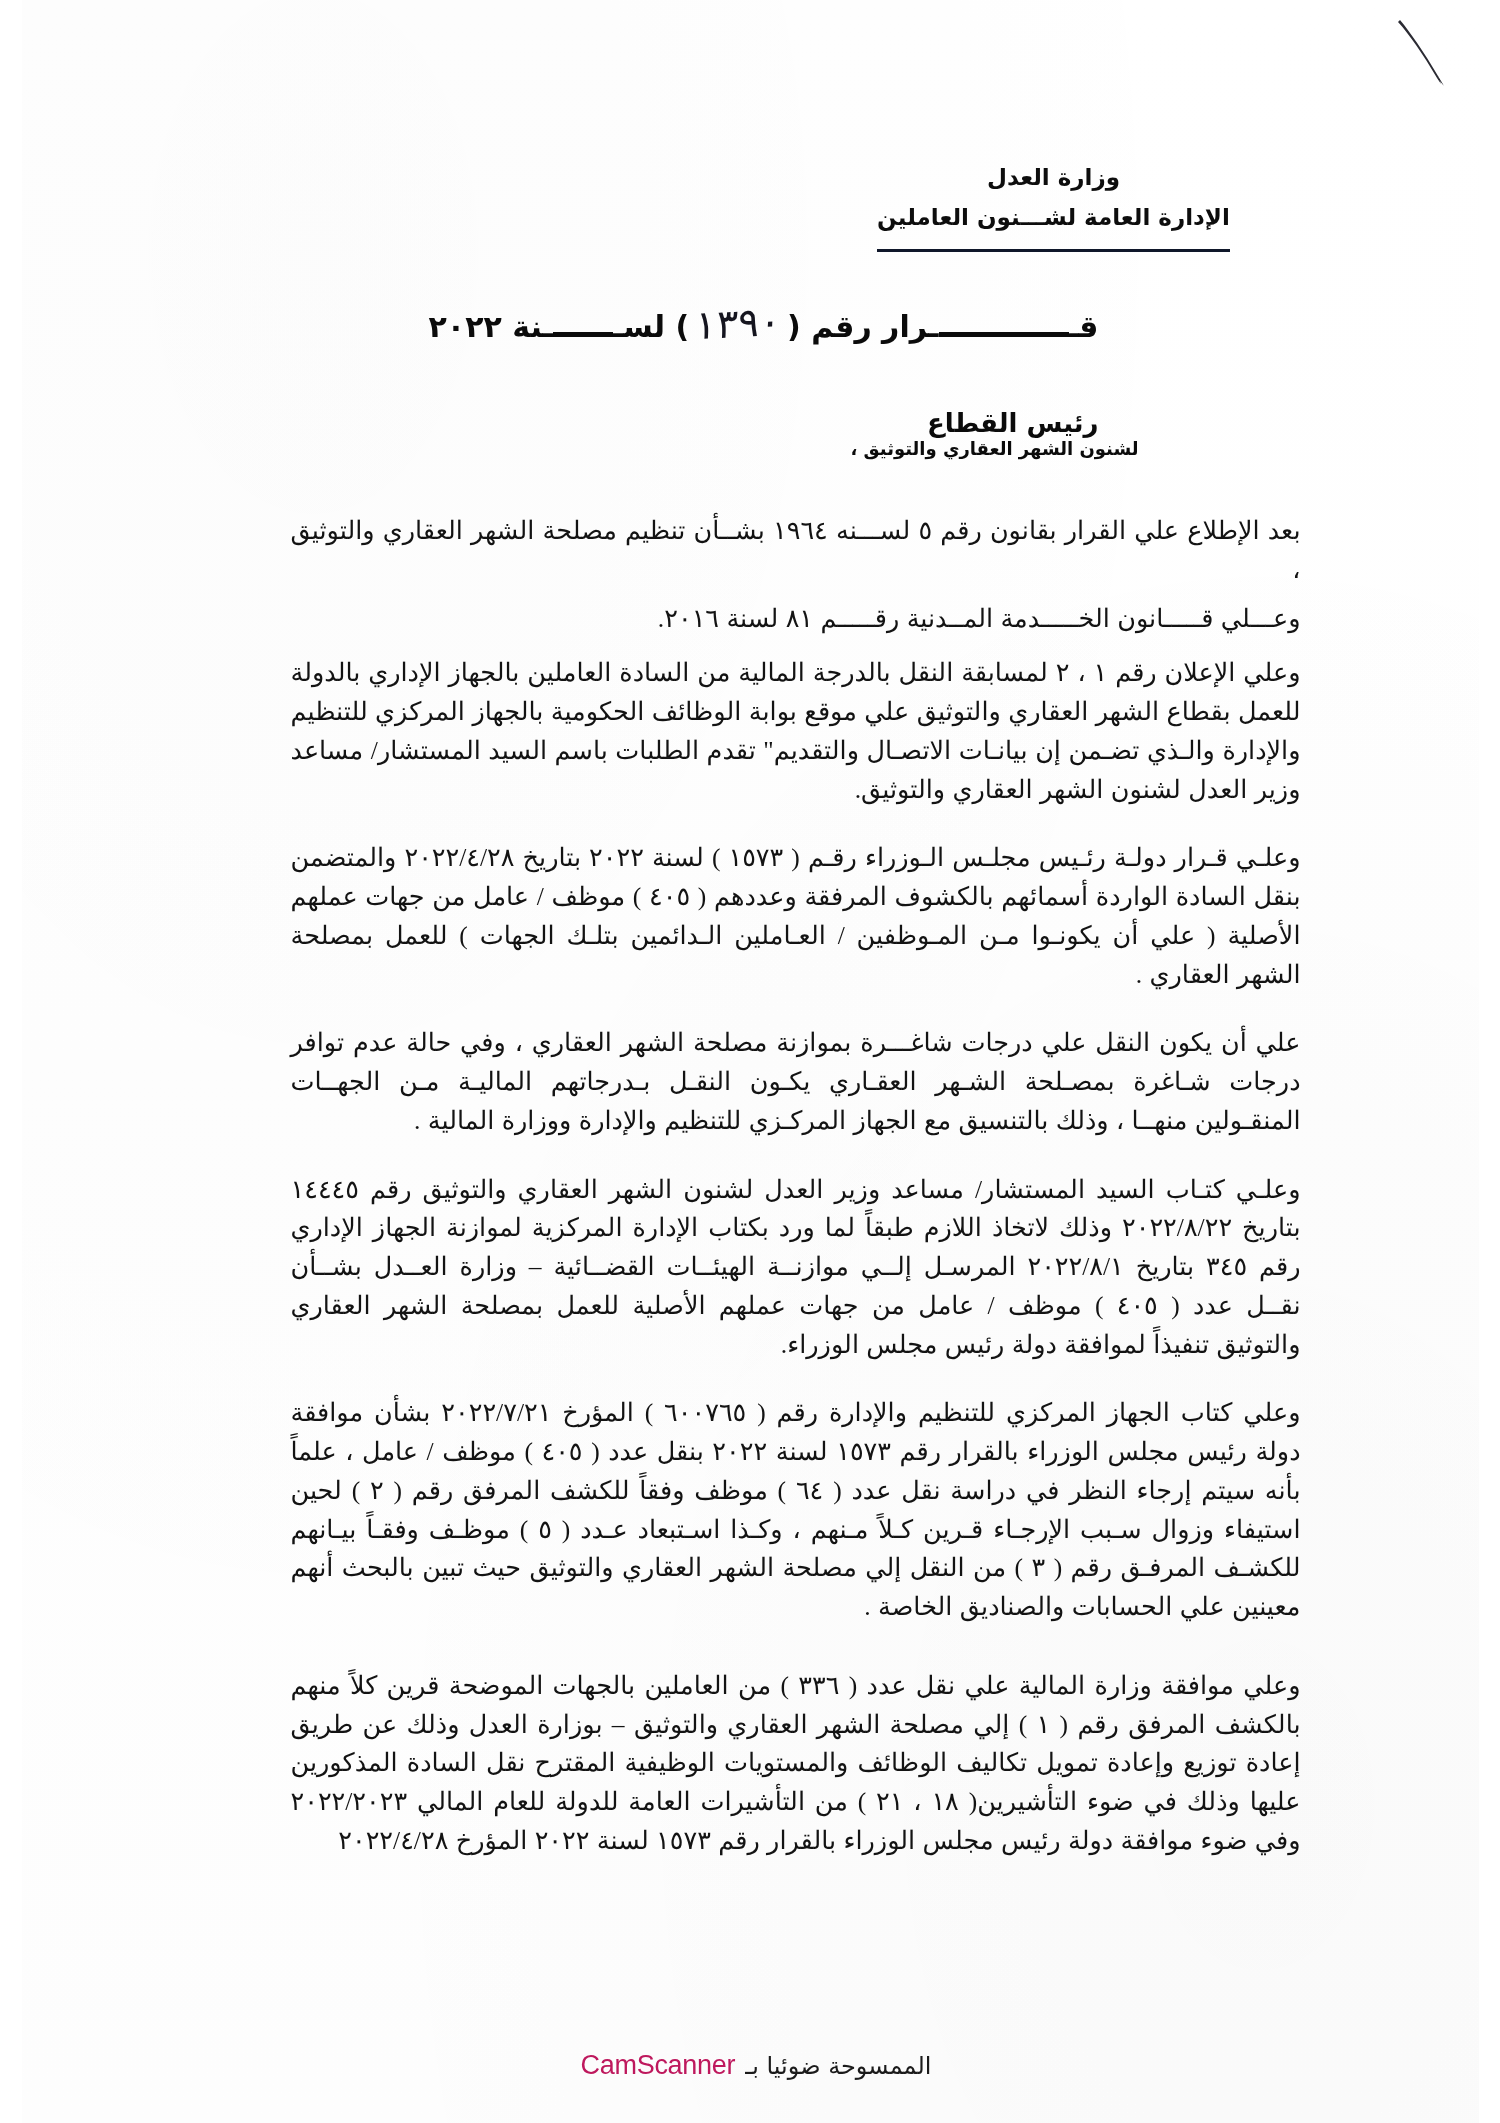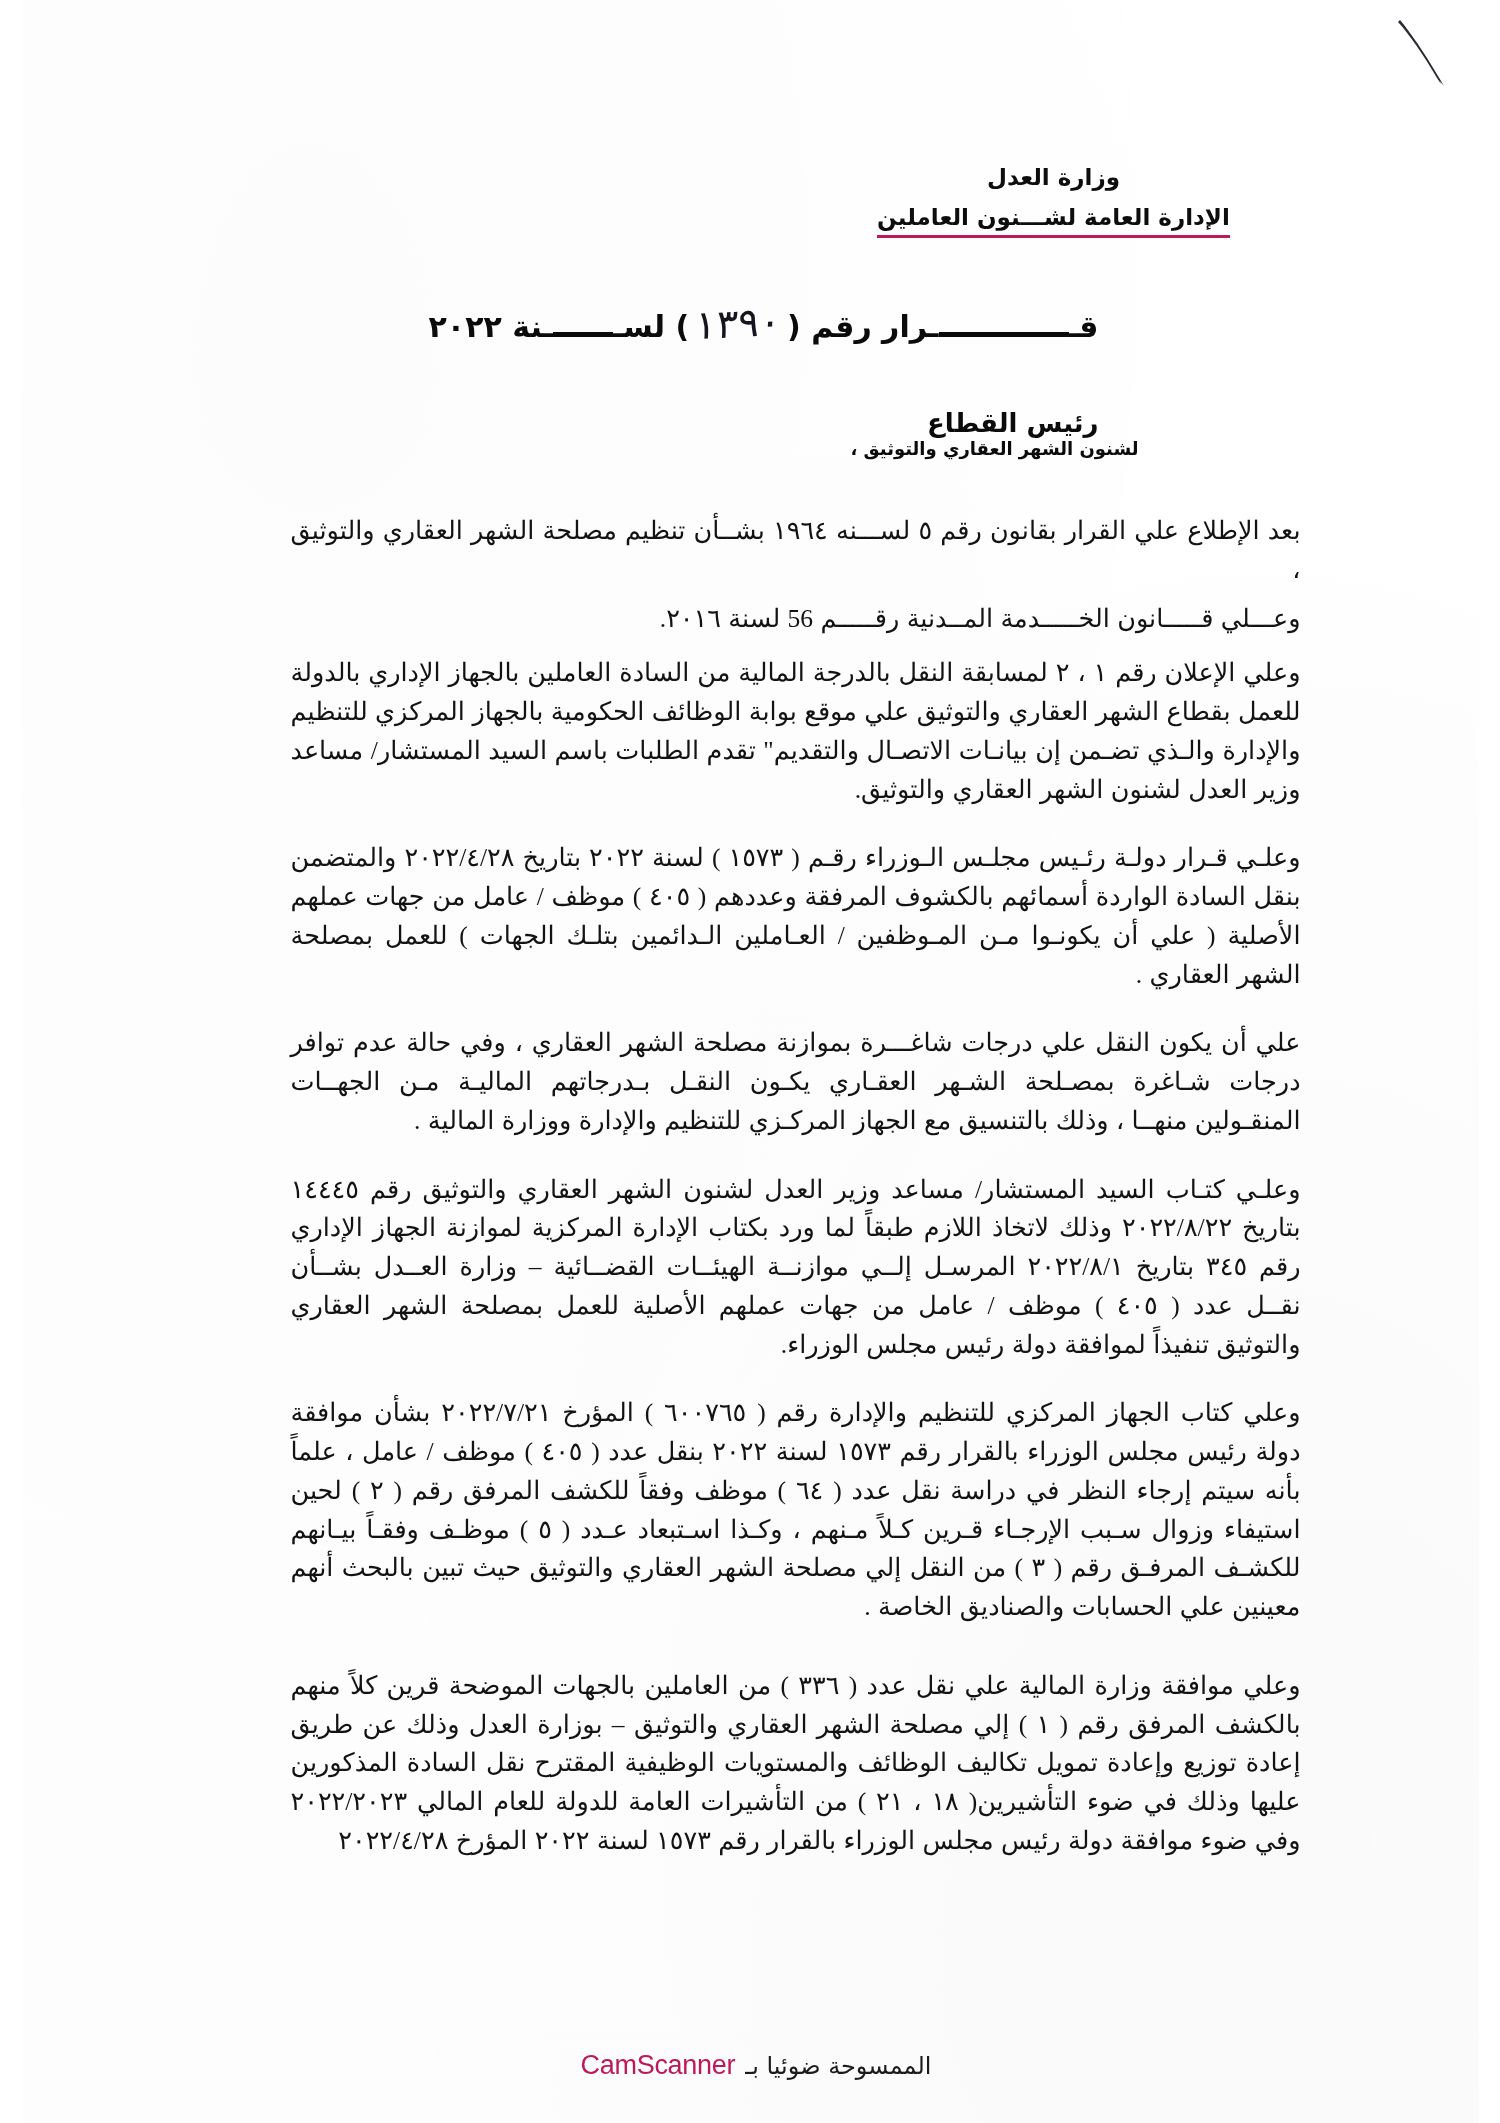--- a/index.html
+++ b/index.html
@@ -55,23 +55,23 @@
     font-weight: bold;
     color: #0d0d0d;
     letter-spacing: 0px;
     line-height: 1.5;
   }
   .lh-1 { font-size: 23px; }
   .lh-2 { font-size: 23px; margin-top: 4px; }
   .lh-3 {
     font-size: 23px;
     margin-top: 5px;
-    border-bottom: 3px solid #be185d;
+    border-bottom: 3px solid #0f172a;
     display: inline-block;
-    padding-bottom: 1px;
+    padding-bottom: 15px;
   }
 
   
   .decree-title-row {
     position: absolute;
     top: 300px;
     right: 380px;
     width: 760px;
     direction: rtl;
     display: flex;
@@ -208,21 +208,21 @@
     <span class="decree-title">ـنة ٢٠٢٢</span>
   </div>
 
   <div class="subtitle-block">
     <div class="subtitle-1">رئيس القطاع</div>
     <div class="subtitle-2">لشنون الشهر العقاري والتوثيق ،</div>
   </div>
 
   <div class="body-col">
     <p class="para tight">بعد الإطلاع علي  القرار بقانون رقم ٥ لســـنه ١٩٦٤ بشــأن تنظيم مصلحة الشهر العقاري والتوثيق ،</p>
-    <p class="para">وعـــلي قـــــانون الخـــــدمة المــدنية رقـــــم 56 لسنة ٢٠١٦.</p>
+    <p class="para">وعـــلي قـــــانون الخـــــدمة المــدنية رقـــــم ٨١ لسنة ٢٠١٦.</p>
     <p class="para gap-lg">وعلي الإعلان رقم ١ ، ٢ لمسابقة النقل بالدرجة المالية من السادة العاملين بالجهاز الإداري بالدولة للعمل بقطاع الشهر العقاري والتوثيق علي موقع بوابة الوظائف الحكومية بالجهاز المركزي للتنظيم والإدارة والـذي تضـمن إن بيانـات الاتصـال والتقديم" تقدم الطلبات باسم السيد المستشار/ مساعد وزير العدل لشنون الشهر العقاري والتوثيق.</p>
     <p class="para gap-lg">وعلـي قـرار دولـة رئـيس مجلـس الـوزراء رقـم ( ١٥٧٣ ) لسنة ٢٠٢٢ بتاريخ ٢٠٢٢/٤/٢٨ والمتضمن بنقل السادة الواردة أسمائهم بالكشوف المرفقة وعددهم ( ٤٠٥ ) موظف / عامل من جهات عملهم الأصلية ( علي أن يكونـوا مـن المـوظفين / العـاملين الـدائمين بتلـك الجهات ) للعمل بمصلحة الشهر العقاري .</p>
     <p class="para gap-lg">علي أن يكون النقل علي درجات شاغـــرة بموازنة مصلحة الشهر العقاري ، وفي حالة عدم توافر درجات شـاغرة بمصـلحة الشـهر العقـاري يكـون النقـل بـدرجاتهم الماليـة مـن الجهــات المنقـولين منهــا ، وذلك بالتنسيق مع الجهاز المركـزي للتنظيم والإدارة ووزارة المالية .</p>
     <p class="para gap-lg">وعلـي كتـاب السيد المستشار/ مساعد وزير العدل لشنون الشهر العقاري والتوثيق رقم ١٤٤٤٥ بتاريخ ٢٠٢٢/٨/٢٢ وذلك لاتخاذ اللازم طبقاً لما ورد بكتاب الإدارة المركزية لموازنة الجهاز الإداري رقم ٣٤٥ بتاريخ ٢٠٢٢/٨/١ المرسـل إلــي موازنــة الهيئــات القضــائية – وزارة العــدل بشــأن نقــل عدد ( ٤٠٥ ) موظف / عامل من جهات عملهم الأصلية للعمل بمصلحة الشهر العقاري والتوثيق تنفيذاً لموافقة دولة رئيس مجلس الوزراء.</p>
     <p class="para gap-xl">وعلي كتاب الجهاز المركزي للتنظيم والإدارة رقم ( ٦٠٠٧٦٥ ) المؤرخ ٢٠٢٢/٧/٢١ بشأن موافقة دولة رئيس مجلس الوزراء بالقرار رقم ١٥٧٣ لسنة ٢٠٢٢ بنقل عدد ( ٤٠٥ ) موظف / عامل ، علماً بأنه سيتم إرجاء النظر في دراسة نقل عدد ( ٦٤ ) موظف وفقاً للكشف المرفق رقم ( ٢ ) لحين استيفاء وزوال سـبب الإرجـاء قـرين كـلاً مـنهم ، وكـذا اسـتبعاد عـدد ( ٥ ) موظـف وفقـاً بيـانهم للكشـف المرفـق رقم ( ٣ ) من النقل إلي مصلحة الشهر العقاري والتوثيق حيث تبين بالبحث  أنهم معينين علي الحسابات والصناديق الخاصة .</p>
     <p class="para">وعلي موافقة وزارة المالية علي نقل عدد ( ٣٣٦ ) من العاملين بالجهات الموضحة قرين كلاً منهم بالكشف المرفق رقم ( ١ ) إلي مصلحة الشهر العقاري والتوثيق – بوزارة العدل وذلك عن طريق إعادة توزيع وإعادة تمويل تكاليف الوظائف والمستويات الوظيفية المقترح نقل السادة المذكورين عليها وذلك في ضوء التأشيرين( ١٨ ، ٢١ ) من التأشيرات العامة للدولة للعام المالي ٢٠٢٢/٢٠٢٣ وفي ضوء موافقة دولة رئيس مجلس الوزراء بالقرار رقم ١٥٧٣ لسنة ٢٠٢٢ المؤرخ ٢٠٢٢/٤/٢٨</p>
   </div>
 
   <div class="footer">
     <span class="footer-inner">

